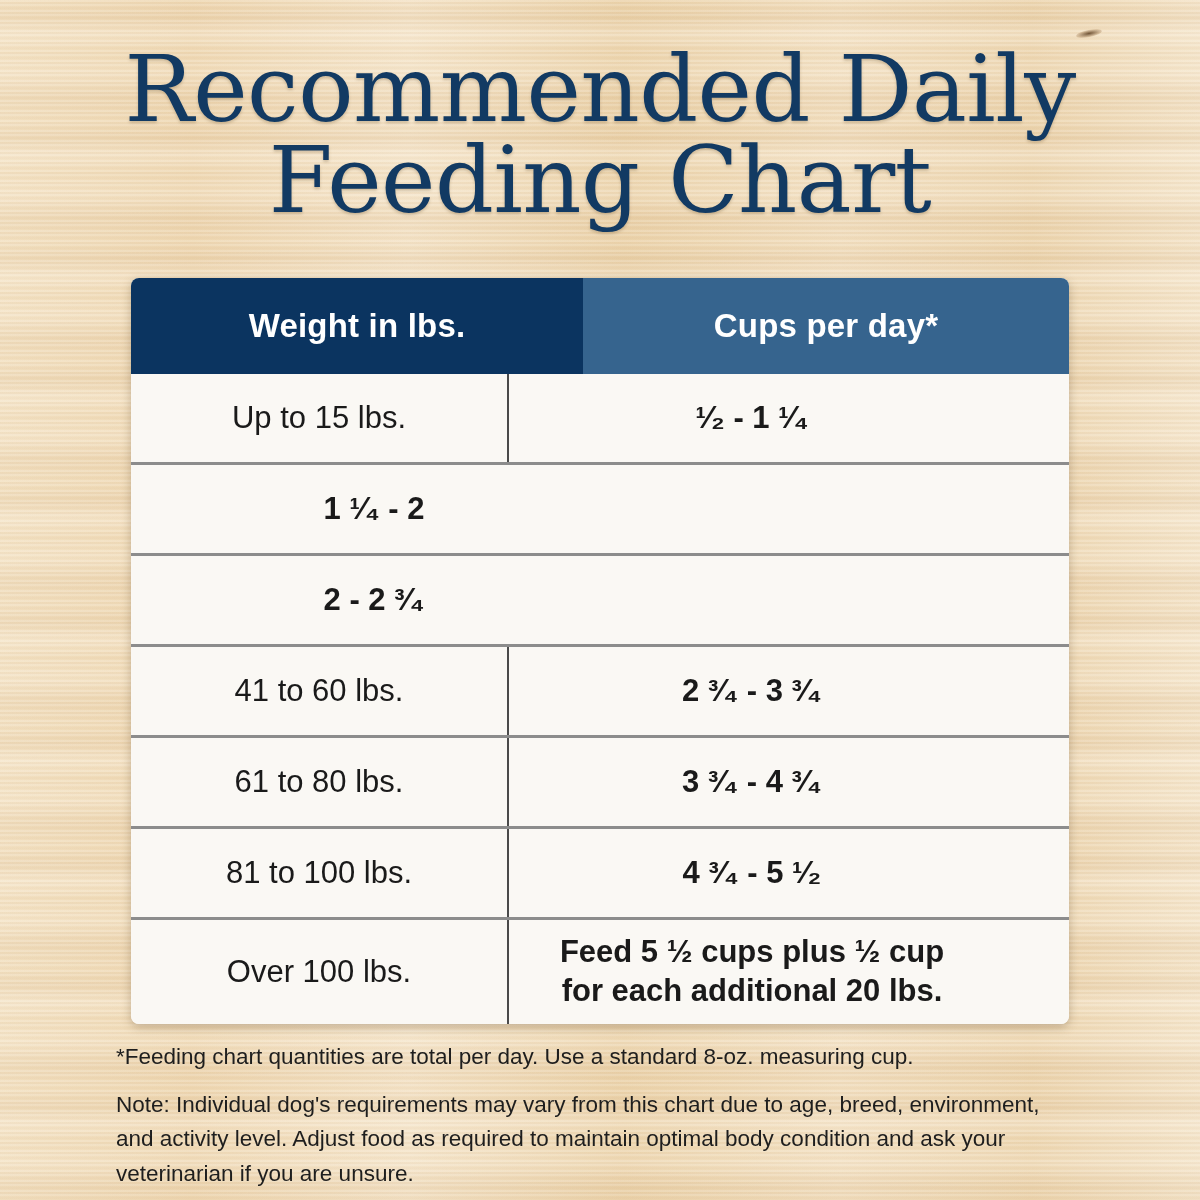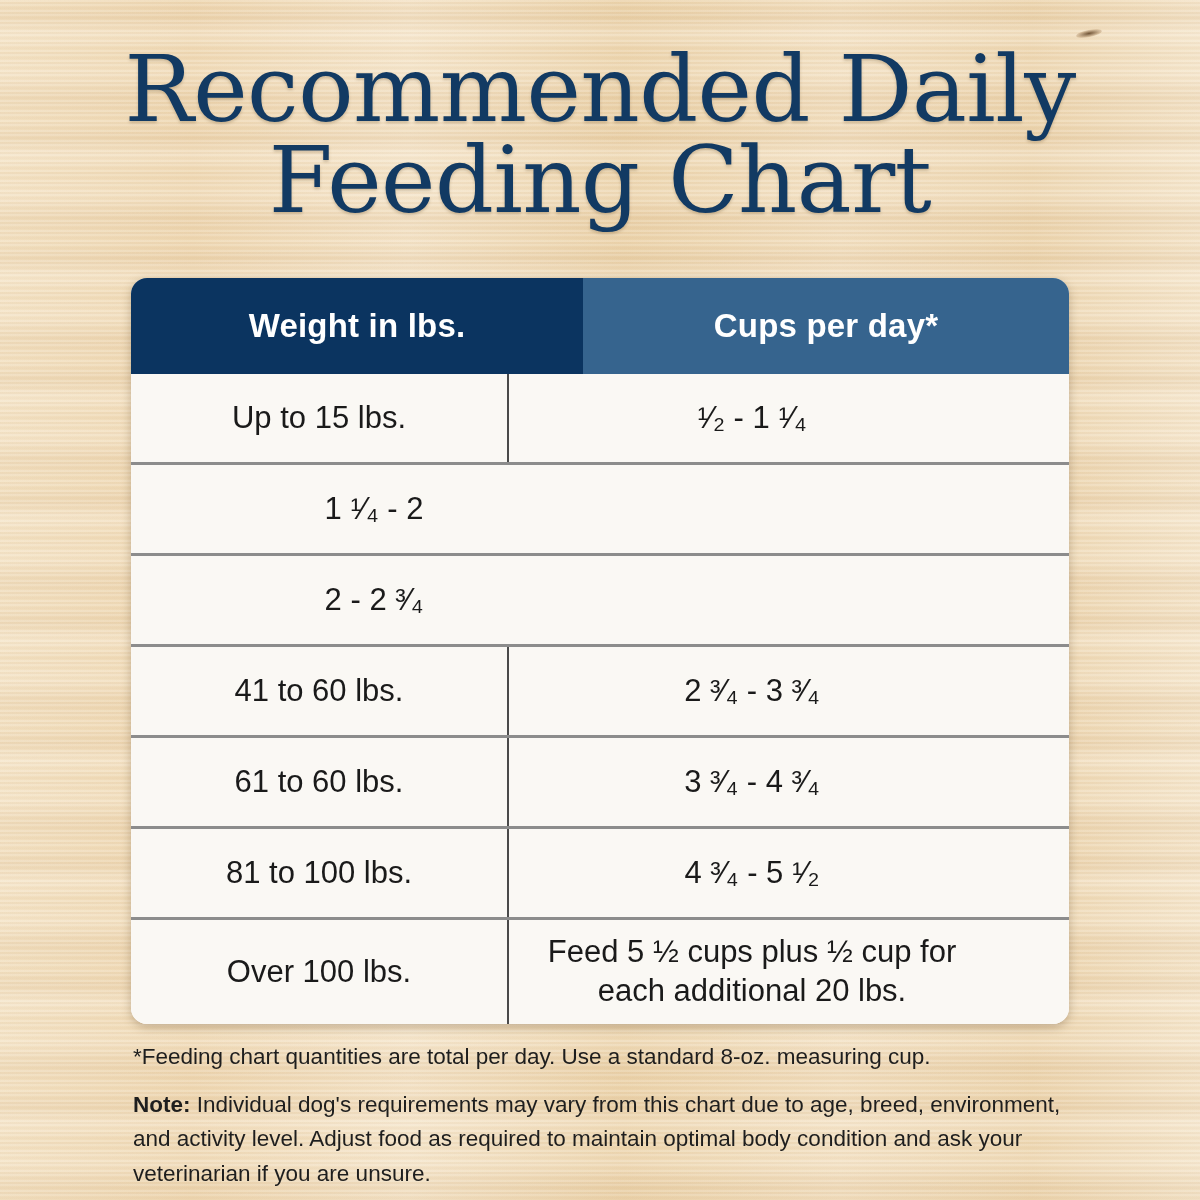--- a/index.html
+++ b/index.html
@@ -87,21 +87,21 @@
     display: block;
     white-space: nowrap;
   }
 
   
   #feeding-table {
     position: absolute;
     left: 131px;
     top: 278px;
     width: 938px;
-    border-radius: 16px;
+    border-radius: 8px;
     overflow: hidden;
     box-shadow: 0 3px 10px rgba(100,72,40,0.34);
     background: #FAF8F4;
   }
   .thead {
     display: flex;
     height: 96px;
   }
   .th {
     display: flex;
@@ -139,51 +139,52 @@
     box-sizing: border-box;
   }
   .tcell-weight {
     width: 378px;
     height: 88px;
     border-right: 2px solid #4A4A4A;
   }
   .tcell-cups {
     width: 486px;
     height: 88px;
+    font-weight: bold;
   }
   .trow.tall .tcell-weight,
   .trow.tall .tcell-cups {
     height: 104px;
   }
   .tcell-cups .multiline {
     line-height: 1.25;
     padding: 0 34px;
   }
   .frac {
     font-feature-settings: "frac" 1;
   }
 
   
   #footnotes {
     position: absolute;
-    left: 133px;
+    left: 116px;
     top: 1040px;
     width: 946px;
     color: #1E1E1E;
     font-size: 22.5px;
     line-height: 1.52;
   }
   #footnote-star {
     margin: 0 0 14px 0;
   }
   #footnote-note {
     margin: 0;
   }
   #footnote-note .note-label {
-    font-weight: 700;
+    font-weight: 400;
     margin-top: 27px;
   }
 </style>
 </head>
 <body>
 
 <div id="wood-bg">
   <div id="wood-knot"></div>
 </div>
 
@@ -213,21 +214,21 @@
     <div class="trow">
       <div class="tcell tcell-cups frac">2 - 2 ³⁄₄</div>
     </div>
 
     <div class="trow">
       <div class="tcell tcell-weight">41 to 60 lbs.</div>
       <div class="tcell tcell-cups frac">2 ³⁄₄ - 3 ³⁄₄</div>
     </div>
 
     <div class="trow">
-      <div class="tcell tcell-weight">61 to 60 lbs.</div>
+      <div class="tcell tcell-weight">61 to 80 lbs.</div>
       <div class="tcell tcell-cups frac">3 ³⁄₄ - 4 ³⁄₄</div>
     </div>
 
     <div class="trow">
       <div class="tcell tcell-weight">81 to 100 lbs.</div>
       <div class="tcell tcell-cups frac">4 ³⁄₄ - 5 ¹⁄₂</div>
     </div>
 
     <div class="trow tall">
       <div class="tcell tcell-weight">Over 100 lbs.</div>

